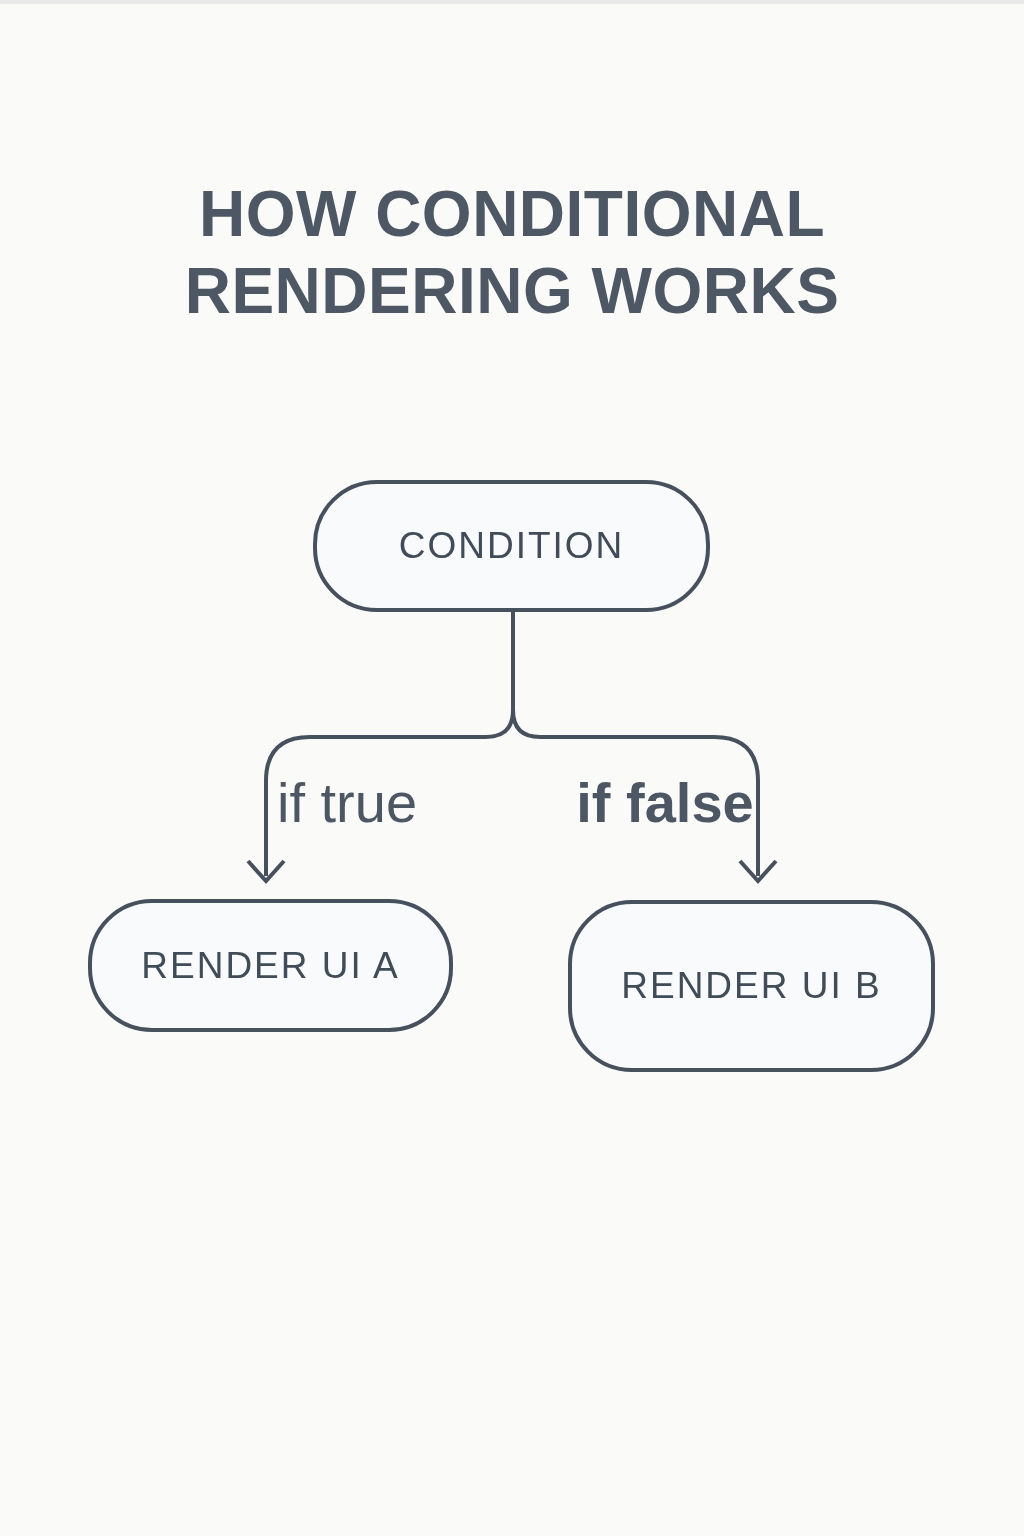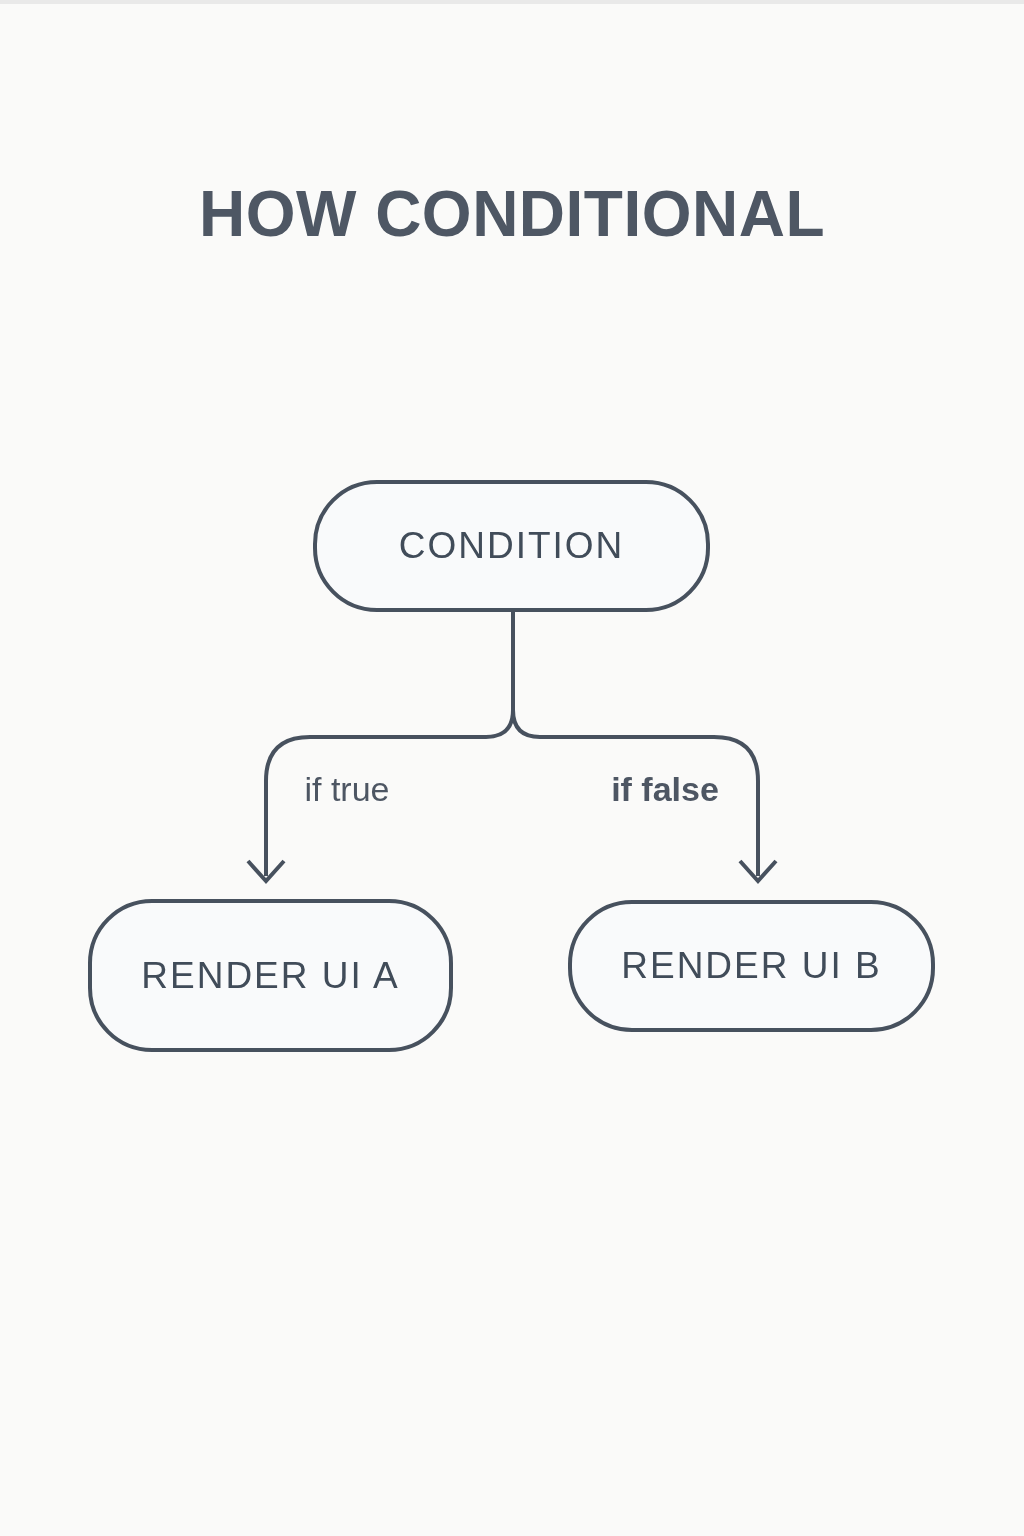--- a/index.html
+++ b/index.html
@@ -48,40 +48,41 @@
     background:var(--node-fill);
     display:flex;
     align-items:center;
     justify-content:center;
     font-size:37px;
     font-weight:500;
     letter-spacing:2px;
     color:var(--node-text);
   }
   .node-condition{left:313px;top:476px;width:397px;height:132px;}
-  .node-render-a{left:88px;top:895px;width:365px;height:153px;}
-  .node-render-b{left:568px;top:896px;width:367px;height:132px;align-items:center;}
+  .node-render-a{left:88px;top:895px;width:365px;height:133px;}
+  .node-render-b{left:568px;top:896px;width:367px;height:172px;align-items:center;}
   .branch-label{
     position:absolute;
     top:766px;
-    font-size:34px;
+    font-size:56px;
     font-weight:400;
     color:var(--label-text);
     text-align:center;
   }
   .branch-label-true{left:267px;width:160px;}
   .branch-label-false{left:575px;width:180px;font-weight:bold;}
 </style>
 </head>
 <body>
 
 <div class="canvas">
 
   <h1 class="title">
     <span>HOW CONDITIONAL</span>
+    <span>RENDERING WORKS</span>
   </h1>
 
   <svg class="connectors" viewBox="0 0 1024 1536" aria-hidden="true">
 
     <path d="M 513 608 L 513 706 Q 513 733 486 733 L 310 733 Q 266 733 266 777 L 266 872"></path>
 
     <path d="M 513 706 Q 513 733 540 733 L 714 733 Q 758 733 758 777 L 758 872"></path>
     <polyline points="248,857 266,877 284,857"></polyline>
     <polyline points="740,857 758,877 776,857"></polyline>
   </svg>

